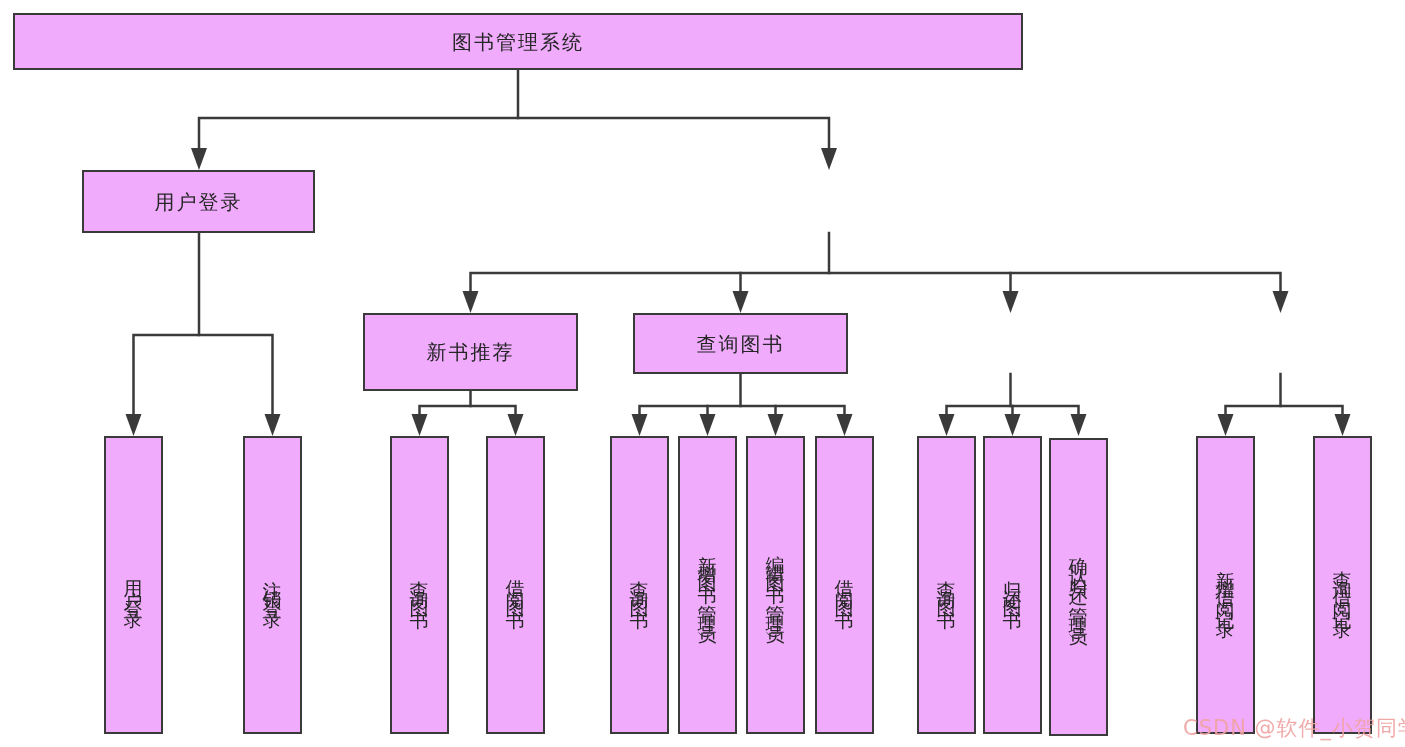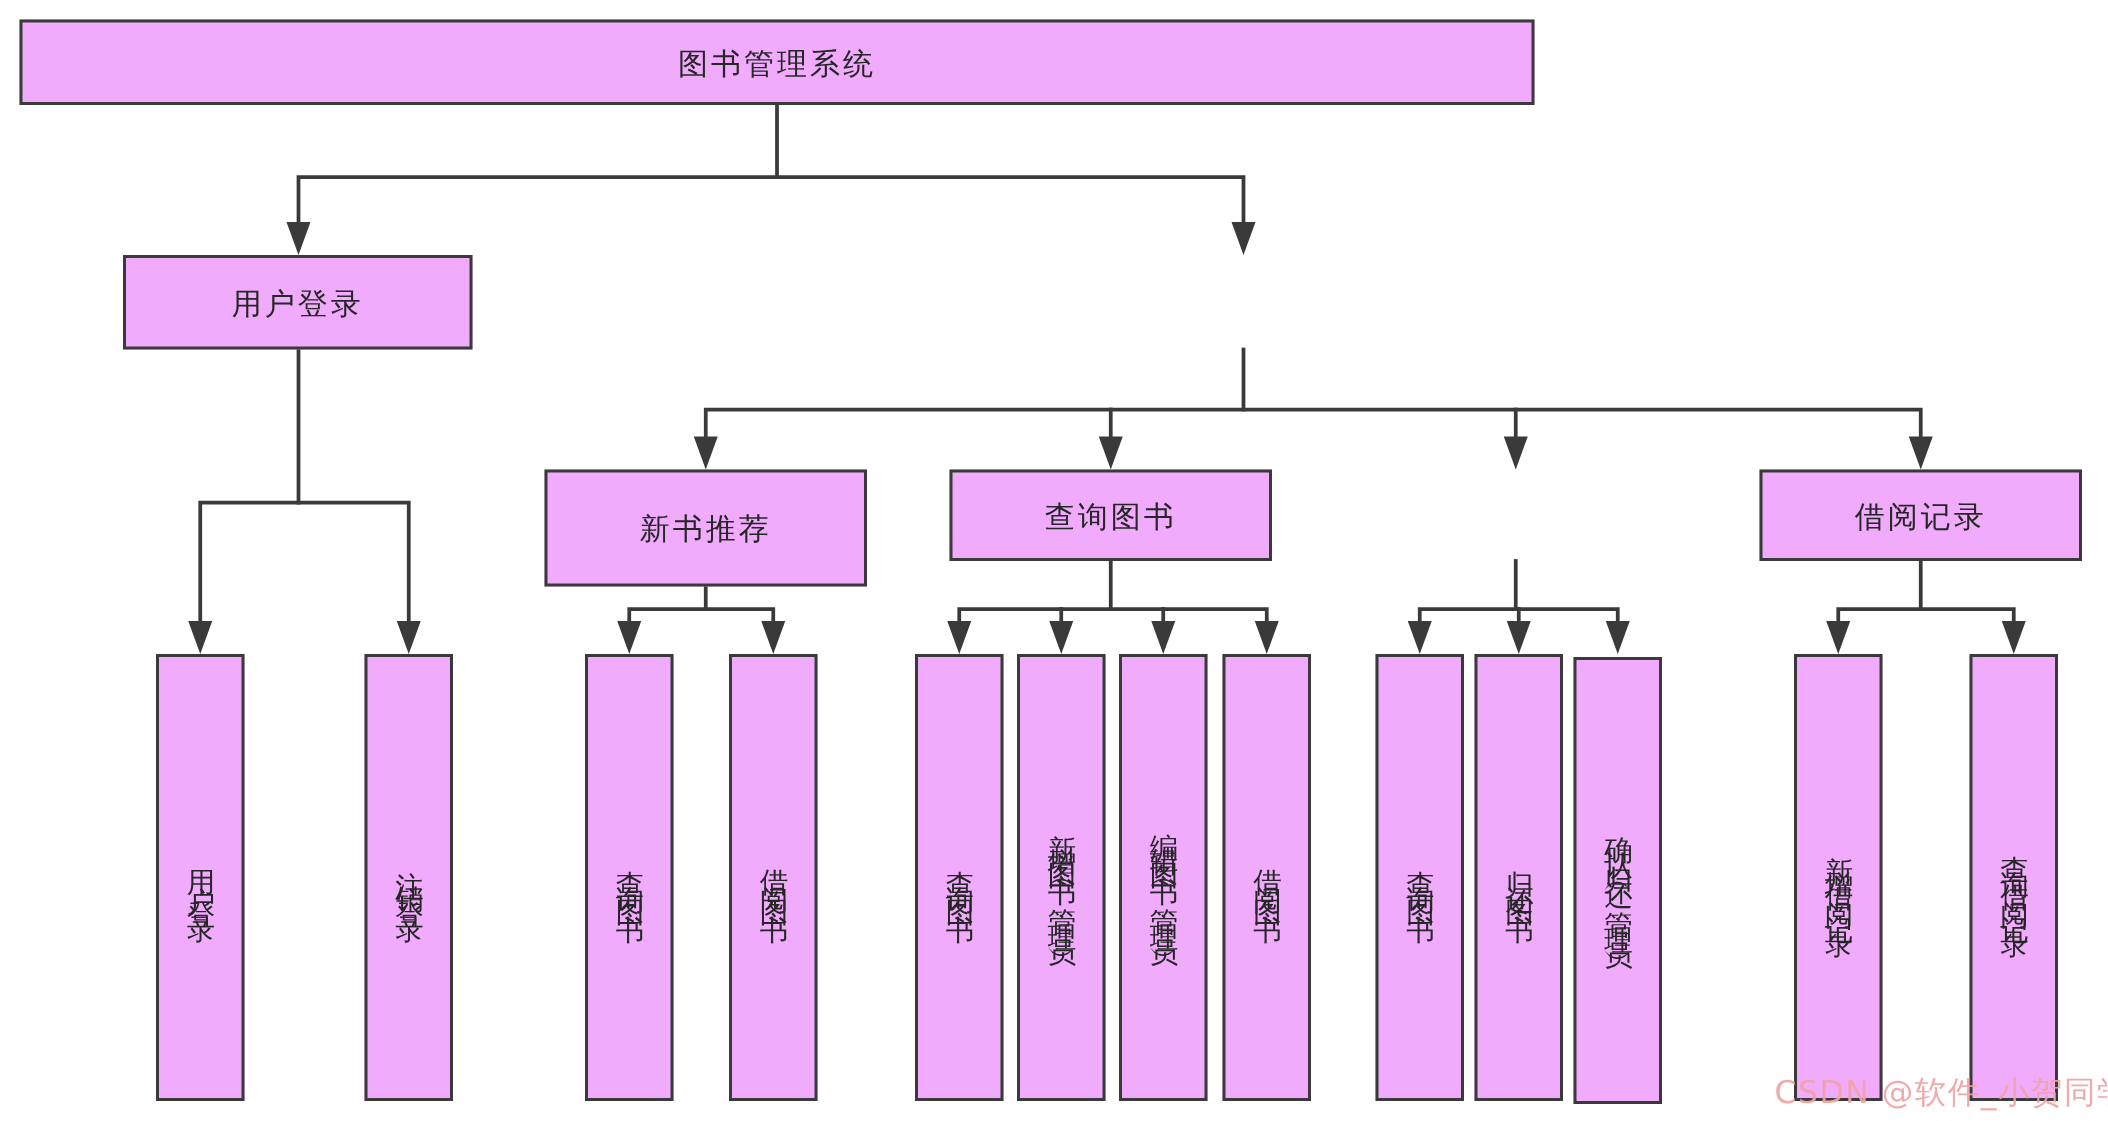--- a/index.html
+++ b/index.html
@@ -106,21 +106,20 @@
     <polygon points="1217.5,414 1233.5,414 1225.5,436"></polygon>
     <polygon points="1334.5,414 1350.5,414 1342.5,436"></polygon>
   </svg>
 
   <div class="node" style="left:13px;top:13px;width:1010px;height:57px">图书管理系统</div>
 
   <div class="node" style="left:82px;top:170px;width:233px;height:63px">用户登录</div>
 
   <div class="node" style="left:363px;top:313px;width:215px;height:78px">新书推荐</div>
   <div class="node" style="left:633px;top:313px;width:215px;height:61px">查询图书</div>
-  <div class="node" style="left:1173px;top:313px;width:215px;height:61px">借阅记录</div>
 
   <div class="node leaf" style="left:104px;top:436px;width:59px;height:298px">用户登录</div>
   <div class="node leaf" style="left:243px;top:436px;width:59px;height:298px">注销登录</div>
 
   <div class="node leaf" style="left:390px;top:436px;width:59px;height:298px">查询图书</div>
   <div class="node leaf" style="left:486px;top:436px;width:59px;height:298px">借阅图书</div>
 
   <div class="node leaf" style="left:610px;top:436px;width:59px;height:298px">查询图书</div>
   <div class="node leaf" style="left:678px;top:436px;width:59px;height:298px">新增图书（管理员）</div>
   <div class="node leaf" style="left:746px;top:436px;width:59px;height:298px">编辑图书（管理员）</div>

